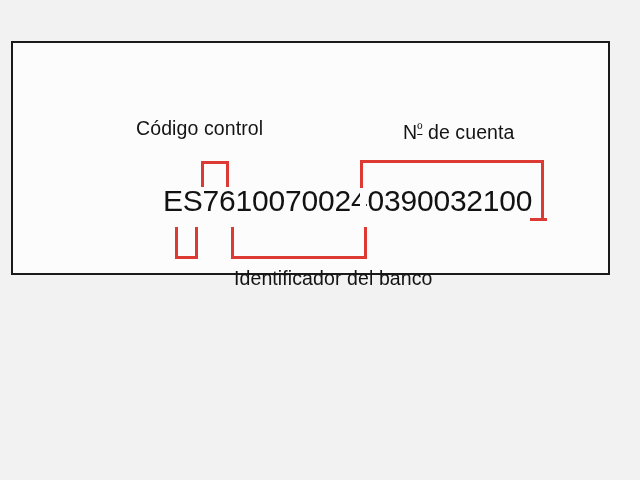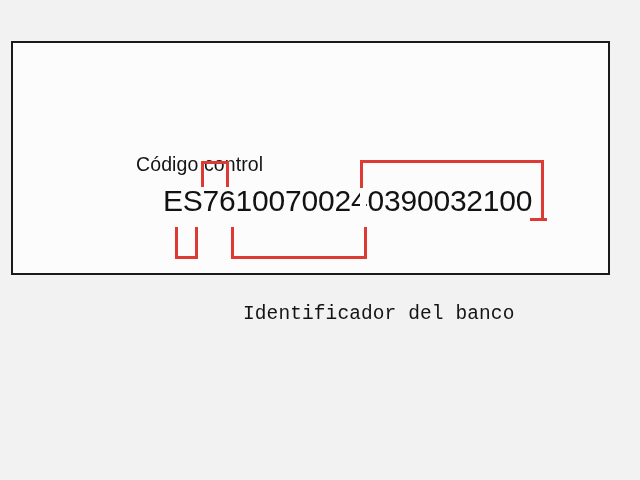--- a/index.html
+++ b/index.html
@@ -35,27 +35,26 @@
 
   
   .label {
     position: absolute;
     color: #141414;
     font-size: 19.5px;
     font-weight: 400;
     line-height: 1;
     white-space: nowrap;
     letter-spacing: 0.1px;
-    margin-top: 36px;
   }
 
   .label-codigo-control { left: 123px; top: 76px; }
   .label-num-cuenta     { left: 390px; top: 78px; }
   .label-codigo-pais    { left: 25px;  top: 226px; }
-  .label-identificador  { left: 230px; top: 226px; font-family: Liberation Mono, monospace; }
+  .label-identificador  { left: 221px; top: 226px; }
 
   .ord {
     font-size: 0.72em;
     vertical-align: 0.42em;
     text-decoration: underline;
     text-underline-offset: 1px;
   }
 
   
   .iban {
@@ -133,20 +132,21 @@
 </style>
 </head>
 <body>
 
 <div id="canvas">
 
   <div class="diagram-box">
 
     <div class="label label-codigo-control">Código control</div>
 
+    <div class="label label-num-cuenta"><span>N</span><span class="ord">º</span><span> de cuenta</span></div>
 
 
     <div class="label label-identificador">Identificador del banco</div>
 
     <div class="iban">ES76100700240390032100</div>
 
     <div class="bracket bracket-control" style="border-color: rgb(221, 58, 51);"></div>
 
     <div class="bracket bracket-cuenta" style="border-color: rgb(221, 58, 51);"></div>
     <div class="bracket-cuenta-mask" style="background: rgb(252, 252, 252);"></div>

